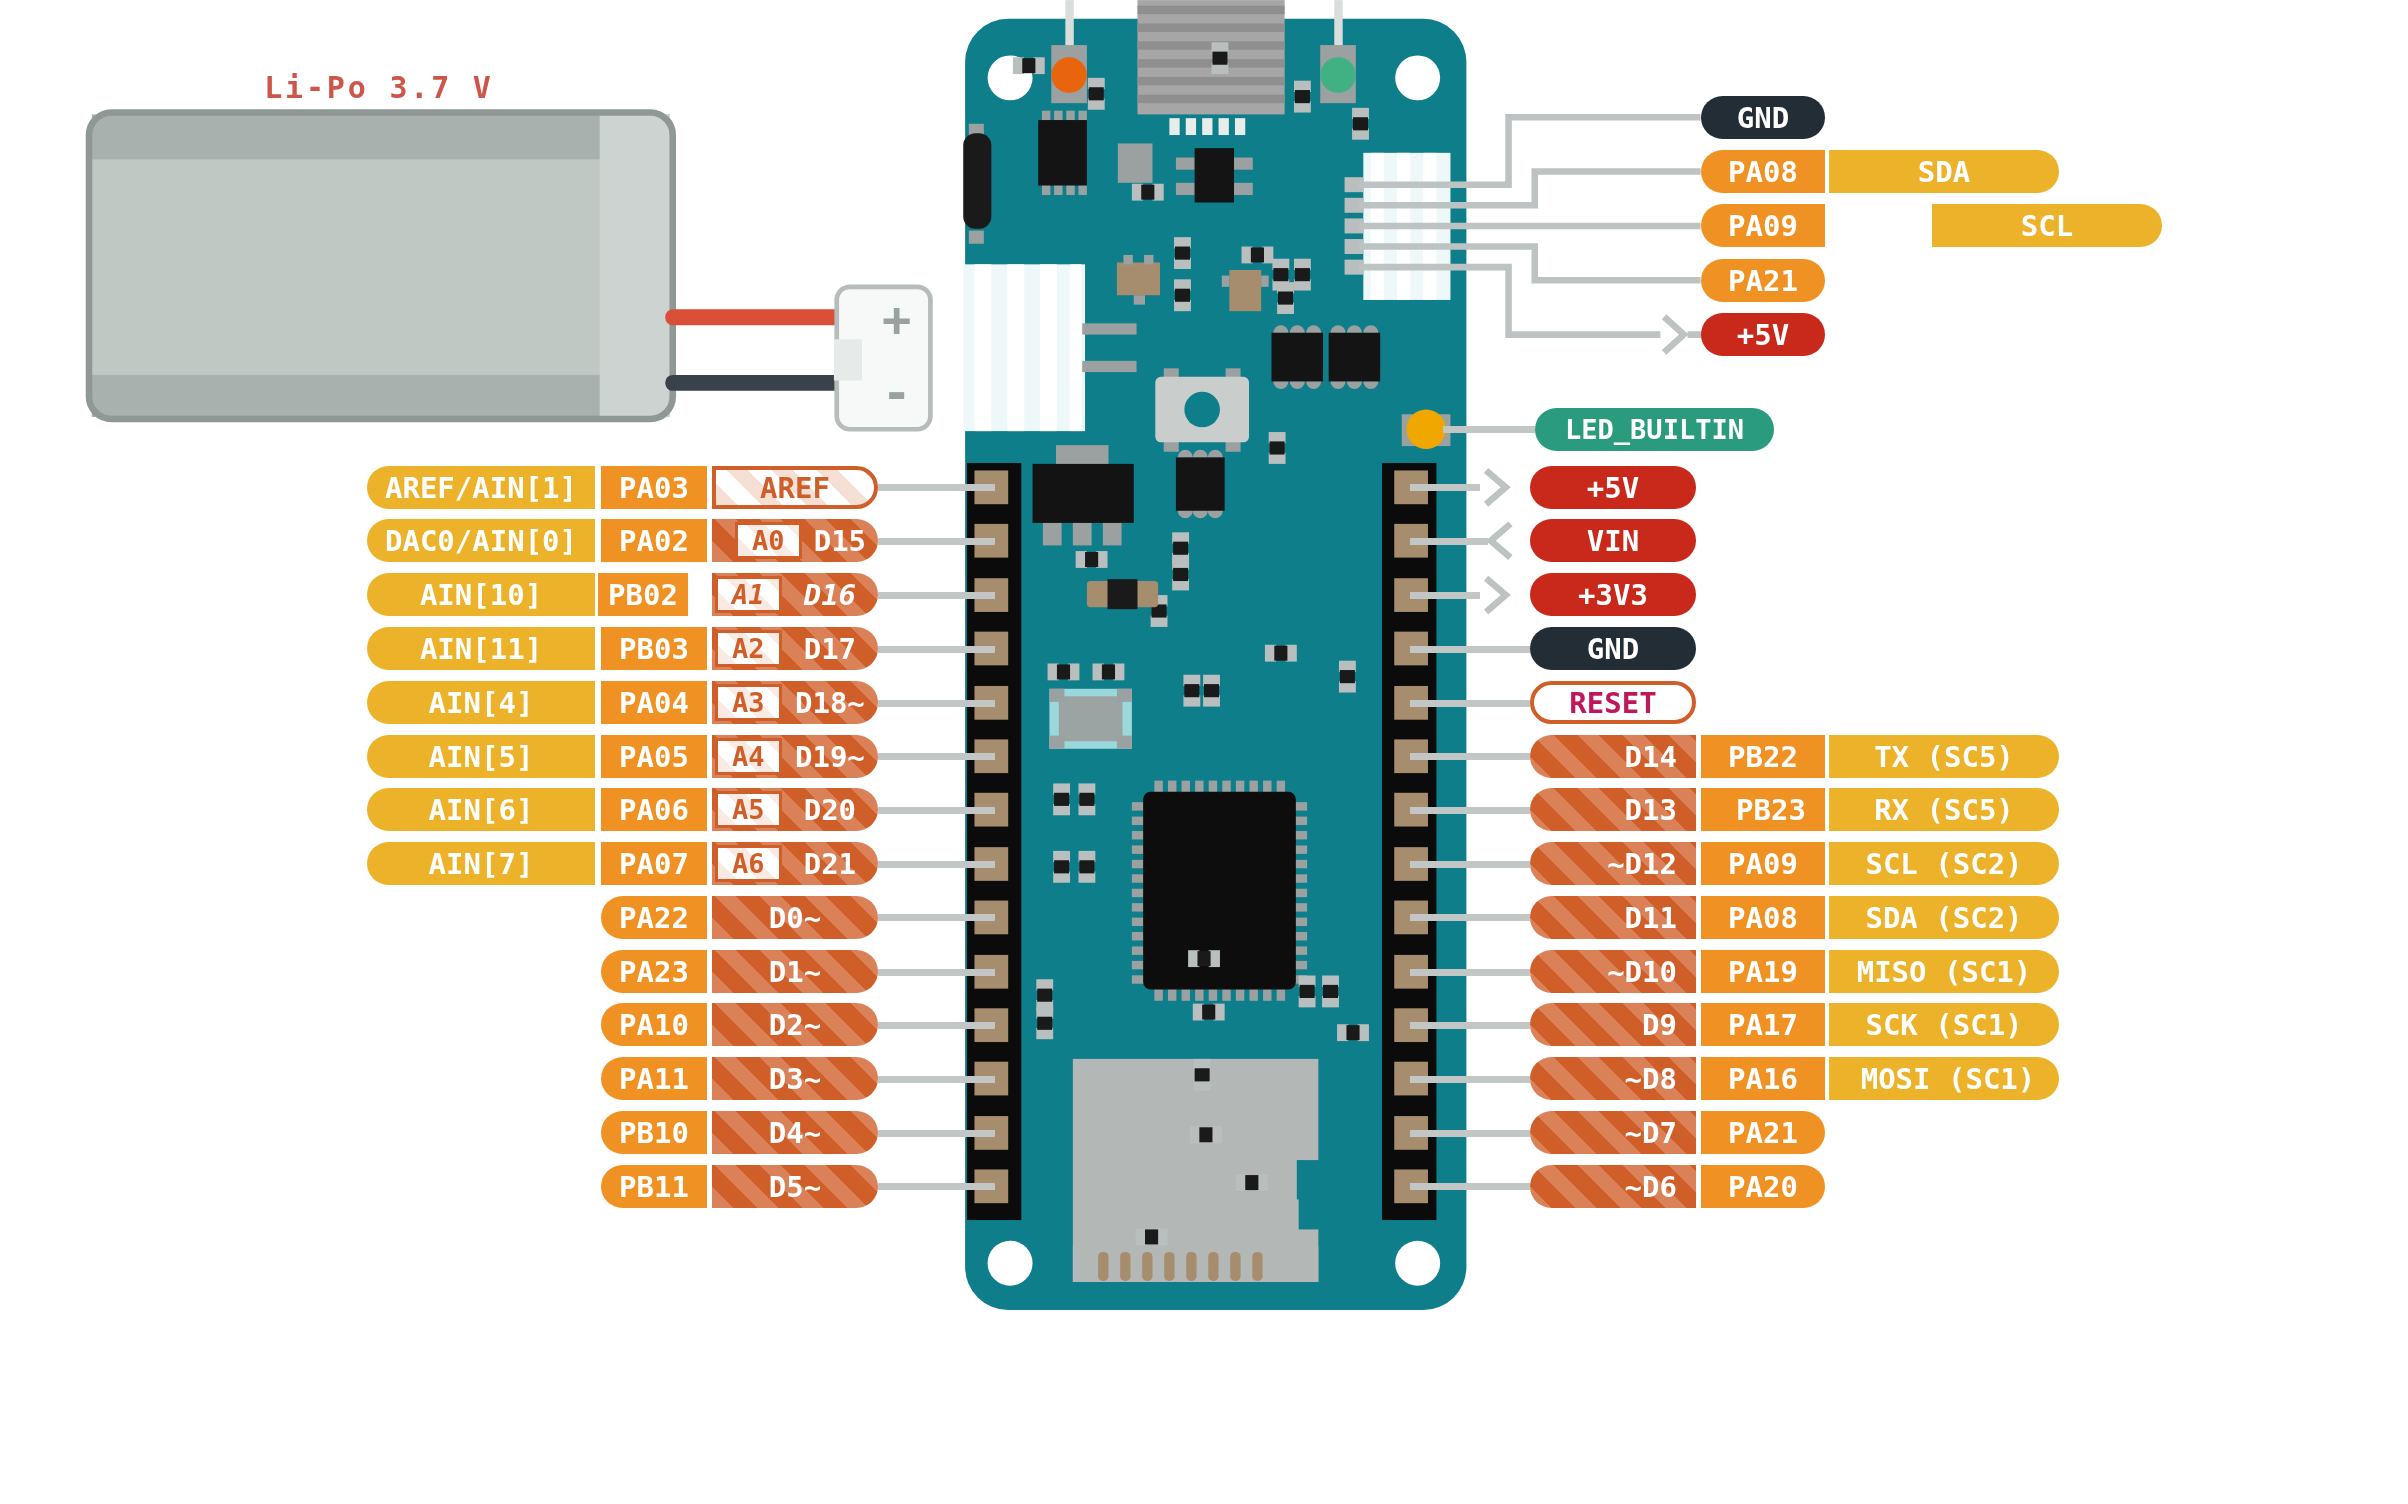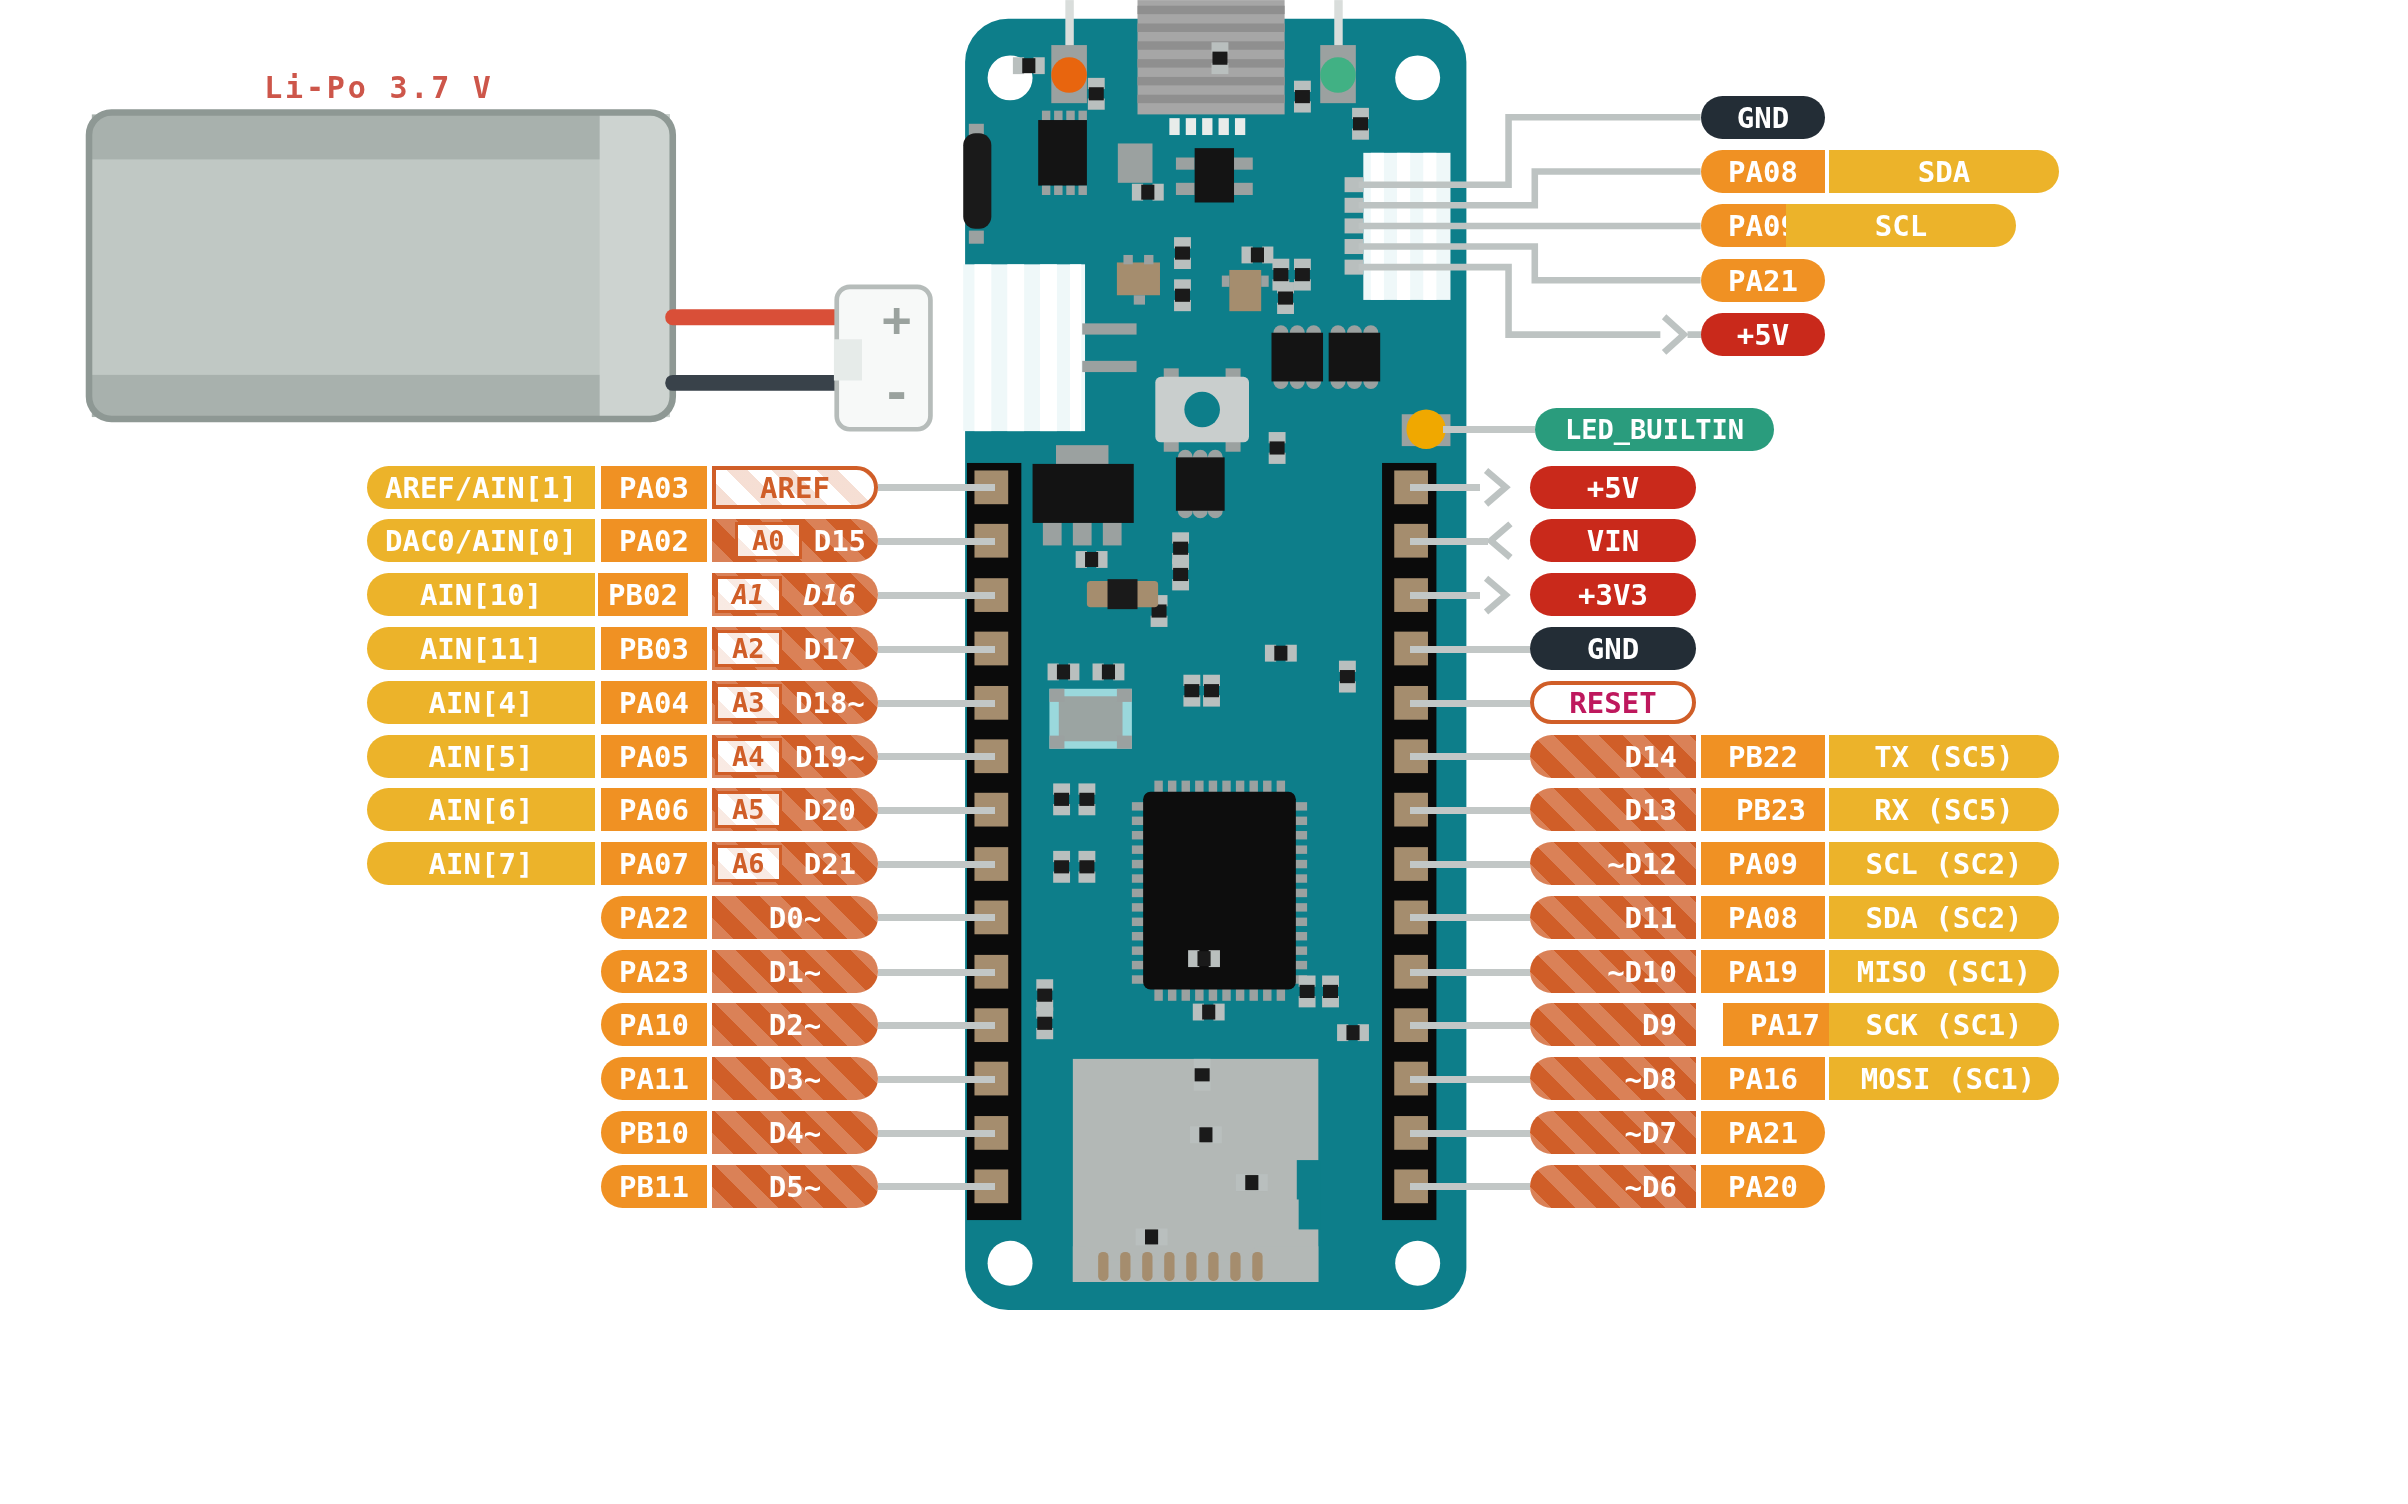--- a/index.html
+++ b/index.html
@@ -549,33 +549,33 @@
       <div class="seg striped capL dright" style="left: 1530px; top: 842px; width: 166px;">~D12</div>
       <div class="seg orange" style="left: 1701px; top: 842px; width: 124px;">PA09</div>
       <div class="seg yellow capR" style="left: 1829px; top: 842px; width: 230px;">SCL (SC2)</div>
       <div class="seg striped capL dright" style="left: 1530px; top: 896px; width: 166px;">D11</div>
       <div class="seg orange" style="left: 1701px; top: 896px; width: 124px;">PA08</div>
       <div class="seg yellow capR" style="left: 1829px; top: 896px; width: 230px;">SDA (SC2)</div>
       <div class="seg striped capL dright" style="left: 1530px; top: 950px; width: 166px;">~D10</div>
       <div class="seg orange" style="left: 1701px; top: 950px; width: 124px;">PA19</div>
       <div class="seg yellow capR" style="left: 1829px; top: 950px; width: 230px;">MISO (SC1)</div>
       <div class="seg striped capL dright" style="left: 1530px; top: 1003px; width: 166px;">D9</div>
-      <div class="seg orange" style="left: 1701px; top: 1003px; width: 124px; margin-left: 22px;">PA17</div>
+      <div class="seg orange" style="left: 1701px; top: 1003px; width: 124px;">PA17</div>
       <div class="seg yellow capR" style="left: 1829px; top: 1003px; width: 230px;">SCK (SC1)</div>
       <div class="seg striped capL dright" style="left: 1530px; top: 1057px; width: 166px;">~D8</div>
       <div class="seg orange" style="left: 1701px; top: 1057px; width: 124px;">PA16</div>
       <div class="seg yellow capR" style="left: 1829px; top: 1057px; width: 230px; padding-left: 8px;">MOSI (SC1)</div>
       <div class="seg striped capL dright" style="left: 1530px; top: 1111px; width: 166px;">~D7</div>
       <div class="seg orange capR" style="left: 1701px; top: 1111px; width: 124px;">PA21</div>
       <div class="seg striped capL dright" style="left: 1530px; top: 1165px; width: 166px;">~D6</div>
       <div class="seg orange capR" style="left: 1701px; top: 1165px; width: 124px;">PA20</div>
       <div class="seg dark capB" style="left: 1701px; top: 96px; width: 124px;">GND</div>
       <div class="seg orange capL" style="left: 1701px; top: 150px; width: 124px;">PA08</div>
       <div class="seg yellow capR" style="left: 1829px; top: 150px; width: 230px;">SDA</div>
       <div class="seg orange capL" style="left: 1701px; top: 204px; width: 124px;">PA09</div>
-      <div class="seg yellow capR" style="left: 1786px; top: 204px; width: 230px;">SCL</div>
+      <div class="seg yellow capR" style="left: 1932px; top: 204px; width: 230px;">SCL</div>
       <div class="seg orange capB" style="left: 1701px; top: 259px; width: 124px;">PA21</div>
       <div class="seg red capB" style="left: 1701px; top: 313px; width: 124px;">+5V</div>
       <div class="seg tealpill capB" style="left: 1535px; top: 408px; width: 239px;">LED_BUILTIN</div>
     </div>
 
 </div>
 
 
 </body></html>

